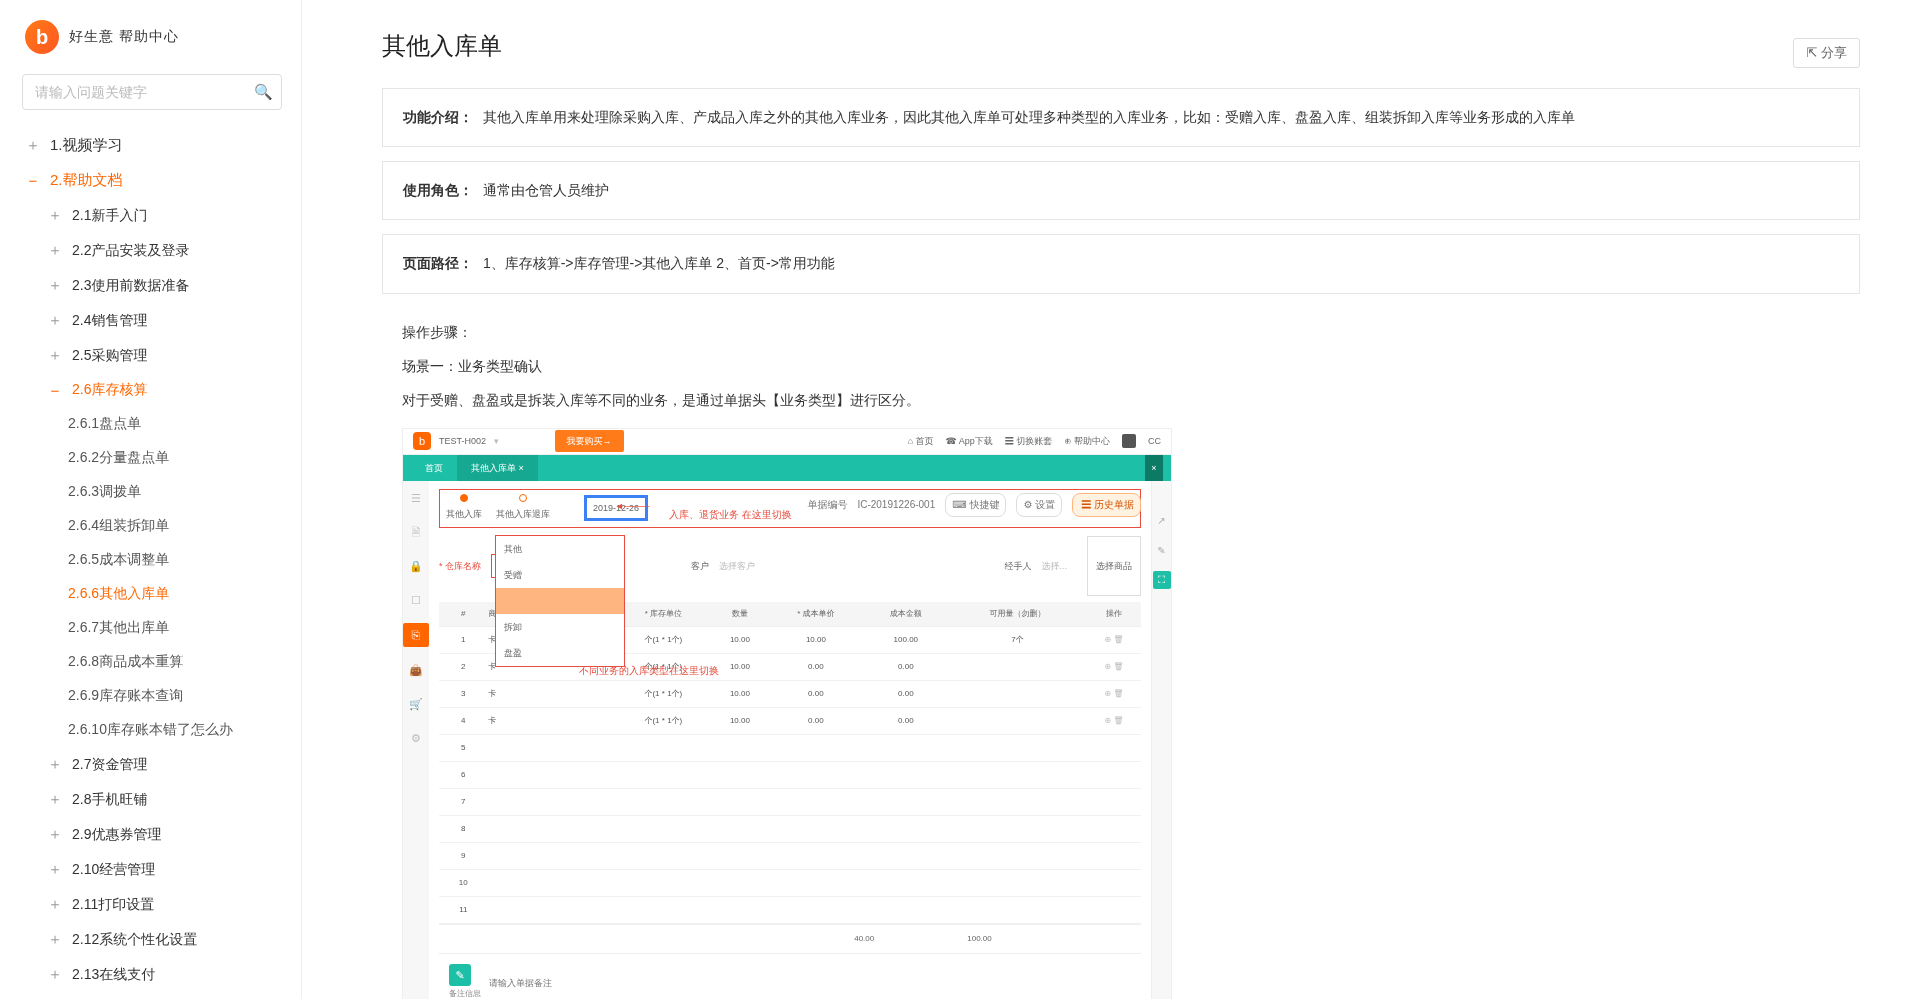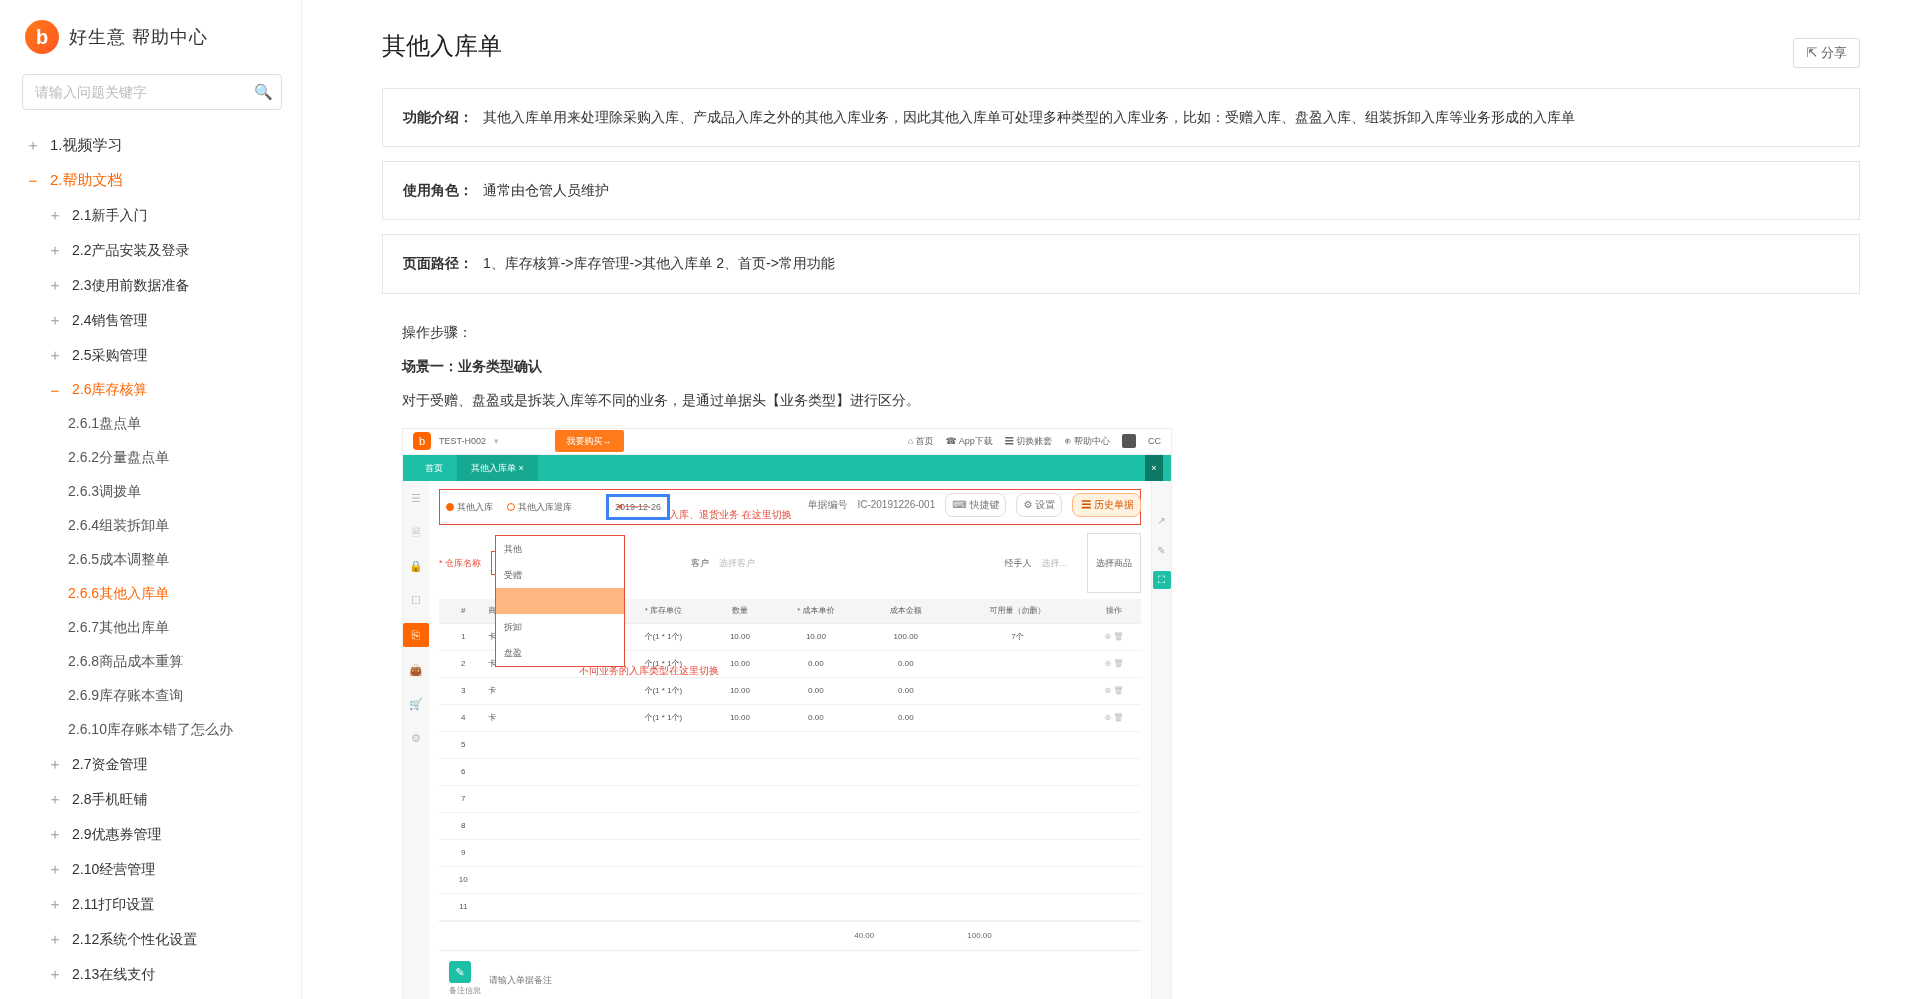--- a/index.html
+++ b/index.html
@@ -1,57 +1,57 @@
 <!DOCTYPE html>
 <html><head>
 <meta charset="utf-8">
 <style>
 * { margin: 0; padding: 0; box-sizing: border-box; }
 body { font-family: "Microsoft YaHei", Arial, sans-serif; font-size: 14px; color: #333; background: #fff; }
 .container { display: flex; width: 1920px; min-height: 999px; }
 .sidebar { width: 302px; border-right: 1px solid #eee; padding: 20px 0 0 20px; background: #fff; }
 .logo-row { display: flex; align-items: center; margin-bottom: 20px; padding-left: 5px; }
 .logo-circle { width: 34px; height: 34px; border-radius: 50%; background: linear-gradient(135deg,#ff7a18,#ff5722); display: flex; align-items: center; justify-content: center; color: #fff; font-size: 20px; font-weight: bold; margin-right: 10px; }
-.logo-text { font-size: 18px; color: #333; letter-spacing: 1px; }
+.logo-text { font-size: 14px; color: #333; letter-spacing: 1px; }
 .search-box { width: 260px; height: 36px; border: 1px solid #ddd; border-radius: 4px; display: flex; align-items: center; padding: 0 8px 0 12px; margin-bottom: 18px; margin-left: 2px; }
 .search-box input { border: none; outline: none; flex: 1; font-size: 14px; color: #555; }
 .search-box input::placeholder { color: #bbb; }
 .search-icon { color: #999; font-size: 15px; }
 .nav-item { display: flex; align-items: center; padding: 8px 0 8px 4px; color: #333; cursor: pointer; font-size: 15px; }
 .nav-item .icon { width: 18px; display: inline-flex; justify-content: center; margin-right: 8px; font-size: 15px; color: #999; }
 .nav-item.active, .nav-item.active .icon { color: #ff6600; }
 .nav-sub { padding-left: 22px; }
 .nav-sub .nav-item { font-size: 14px; }
 .nav-sub2 { padding-left: 22px; }
 .nav-sub2 .leaf { padding: 8px 0 8px 4px; font-size: 14px; color: #555; cursor: pointer; }
 .nav-sub2 .leaf.active { color: #ff6600; }
 .main { flex: 1; padding: 30px 60px 40px 80px; }
 .page-title { font-size: 24px; font-weight: 500; margin-bottom: 26px; color: #222; }
 .share-btn { position: absolute; right: 60px; top: 38px; border: 1px solid #ddd; padding: 5px 12px; font-size: 13px; color: #666; border-radius: 3px; cursor: pointer; }
 .info-box { border: 1px solid #e5e5e5; padding: 16px 20px; margin-bottom: 14px; font-size: 14px; line-height: 1.8; color: #333; }
 .label-bold { font-weight: 600; margin-right: 6px; }
 .content-block { margin-top: 24px; font-size: 14px; line-height: 2; color: #333; padding-left: 20px; }
-.content-block strong { font-weight: 700; }
+.content-block strong { font-weight: 400; }
 .screenshot-wrap { margin: 14px 0 24px 0; padding: 0; }
 .screenshot { width: 770px; border: 1px solid #eee; background: #fafbfc; }
 .ss-top { height: 26px; background: #fff; border-bottom: 1px solid #eee; display: flex; align-items: center; font-size: 9px; color: #666; padding: 0 10px; justify-content: space-between; }
 .ss-logo { width: 18px; height: 18px; border-radius: 4px; background: #ff6600; color: #fff; display: inline-flex; align-items: center; justify-content: center; font-size: 11px; }
 .ss-mid-btn { background: #ff7a18; color: #fff; padding: 2px 12px; border-radius: 2px; font-size: 9px; }
 .ss-right-icons { display: flex; gap: 12px; align-items: center; font-size: 9px; color: #666; }
 .ss-avatar { width: 14px; height: 14px; background: #555; border-radius: 2px; }
 .ss-tabs { height: 26px; background: #1dbfa7; display: flex; align-items: center; padding: 0 8px; font-size: 9px; color: #fff; }
 .ss-tab { padding: 0 14px; height: 100%; display: flex; align-items: center; }
 .ss-tab.active { background: #17a891; }
 .ss-tab-close { width: 18px; text-align: center; background: #0d7a66; height: 100%; display: flex; align-items: center; justify-content: center; margin-left: auto; }
 .ss-body { display: flex; background: #fff; }
 .ss-sideicons { width: 26px; background: #f7f7f7; display: flex; flex-direction: column; align-items: center; padding-top: 6px; gap: 12px; font-size: 11px; color: #bbb; }
 .ss-sideicons .hot { background: #ff6600; color: #fff; width: 26px; height: 24px; display: flex; align-items: center; justify-content: center; border-radius: 2px; }
 .ss-content { flex: 1; padding: 8px 10px; font-size: 9px; color: #666; position: relative; }
 .ss-radiorow { border: 1px solid #e74c3c; padding: 4px 6px; display: flex; align-items: center; gap: 14px; margin-bottom: 6px; }
-.ss-radio { display: inline-flex; align-items: center; gap: 3px; }
+.ss-radio { display: inline-flex; align-items: center; gap: 3px; flex-direction: column; }
 .ss-radio-dot { width: 8px; height: 8px; border: 1px solid #ff6600; border-radius: 50%; display: inline-block; }
 .ss-radio-dot.on { background: #ff6600; }
 .ss-arrow1 { color: #e74c3c; font-size: 9px; position: absolute; left: 186px; top: 16px; }
 .ss-note1 { color: #e74c3c; font-size: 10px; position: absolute; left: 240px; top: 24px; }
 .ss-formrow { display: flex; align-items: center; gap: 10px; margin-bottom: 4px; padding: 2px 0; }
 .ss-select-red { border: 1px solid #e74c3c; padding: 2px 6px; width: 130px; display: inline-flex; justify-content: space-between; align-items: center; }
 .ss-dropdown { border: 1px solid #e74c3c; width: 130px; position: absolute; background: #fff; left: 66px; top: 54px; z-index: 2; }
 .ss-dropdown div { padding: 4px 8px; font-size: 9px; }
 .ss-dropdown .hl { background: #ffb580; }
 .ss-table { width: 100%; border-collapse: collapse; margin-top: 4px; }

